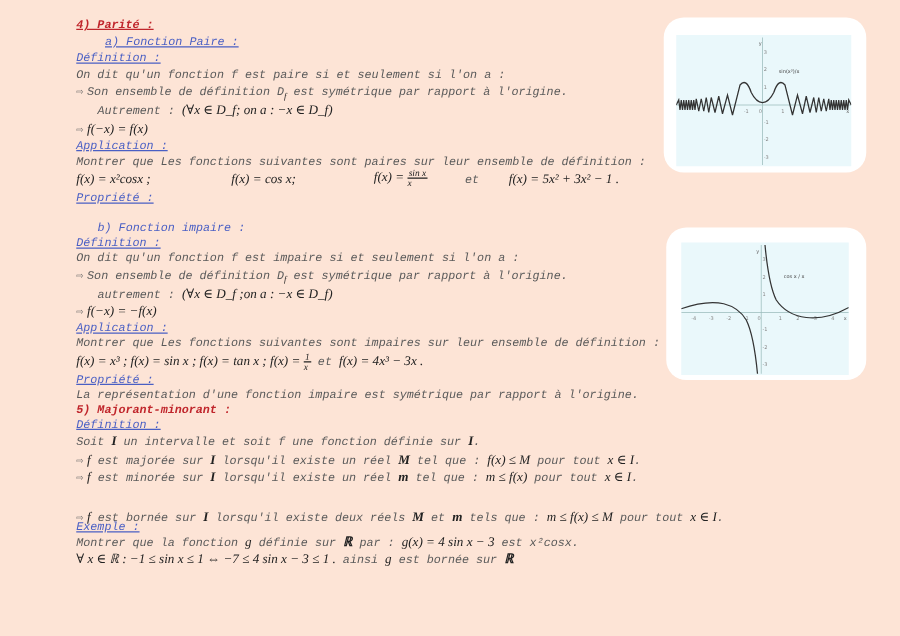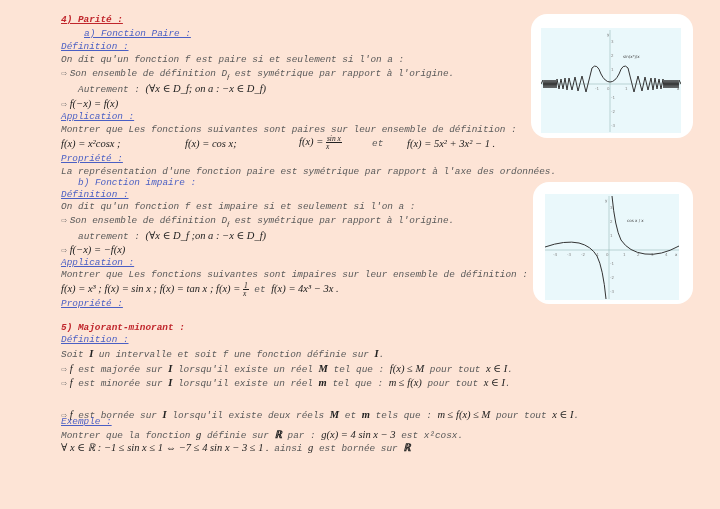--- a/index.html
+++ b/index.html
@@ -56,41 +56,41 @@
   <div class="line" style="top:138px; height:16px;">
     <span class="math" style="position:absolute; left:0;">f(x) =  x²cosx ;</span>
     <span class="math" style="position:absolute; left:124px;">f(x) =  cos x;</span>
     <span style="position:absolute; left:238px; top:-3px;">
       <span class="math">f(x) = </span><span class="frac math"><span class="num">sin x</span><span class="den">x</span></span>
     </span>
     <span style="position:absolute; left:311px;">et</span>
     <span class="math" style="position:absolute; left:346px;">f(x) = 5x² + 3x² − 1 .</span>
   </div>
   <div class="line h-blue" style="top:153px;">Propriété :</div>
-  <div class="line" style="top:166px;">La représentation d'une fonction paire est symétrique par rapport à l'axe des ordonnées.</div>
 
   <div class="line h-blue-nou" style="top:177px; left:78px;">b) Fonction impaire :</div>
   <div class="line h-blue" style="top:189px;">Définition :</div>
   <div class="line" style="top:201px;">On dit qu'un fonction f est impaire si et seulement si l'on a :</div>
   <div class="line" style="top:215px;">
     <span class="arrow">⇨</span><span>Son ensemble de définition D</span><sub class="math" style="font-size:7px;">f</sub><span> est symétrique par rapport à l'origine.</span>
   </div>
   <div class="line" style="top:230px; left:78px;">
     <span>autrement :</span>
     <span class="math">(∀x ∈ D_f ;on a : −x ∈ D_f)</span>
   </div>
   <div class="line" style="top:244px;">
     <span class="arrow">⇨</span><span class="math">f(−x) = −f(x)</span>
   </div>
   <div class="line h-blue" style="top:257px;">Application :</div>
   <div class="line" style="top:269px;">Montrer que Les fonctions suivantes sont impaires sur leur ensemble de définition :</div>
   <div class="line" style="top:282px;">
     <span class="math">f(x) = x³ ; f(x) =  sin x ;  f(x) = tan x ;  f(x) = </span><span class="frac math"><span class="num">1</span><span class="den">x</span></span><span> et </span><span class="math">f(x) =  4x³ − 3x .</span>
   </div>
   <div class="line h-blue" style="top:298px;">Propriété :</div>
+  <div class="line" style="top:310px;">La représentation d'une fonction impaire est symétrique par rapport à l'origine.</div>
 
   <div class="line h-red-nou" style="top:322px;text-align:center;">5) Majorant-minorant :</div>
   <div class="line h-blue" style="top:334px;">Définition :</div>
   <div class="line" style="top:348px;">
     <span>Soit </span><span class="mathb">I</span><span> un intervalle et soit f une fonction définie sur </span><span class="mathb">I</span><span>.</span>
   </div>
   <div class="line" style="top:363px;">
     <span class="arrow">⇨</span><span class="math">f</span><span> est majorée sur </span><span class="mathb">I</span><span> lorsqu'il existe un réel </span><span class="mathb">M</span><span> tel que : </span><span class="math">f(x) ≤ M</span><span> pour tout </span><span class="math">x ∈ I</span><span>.</span>
   </div>
   <div class="line" style="top:377px;">

